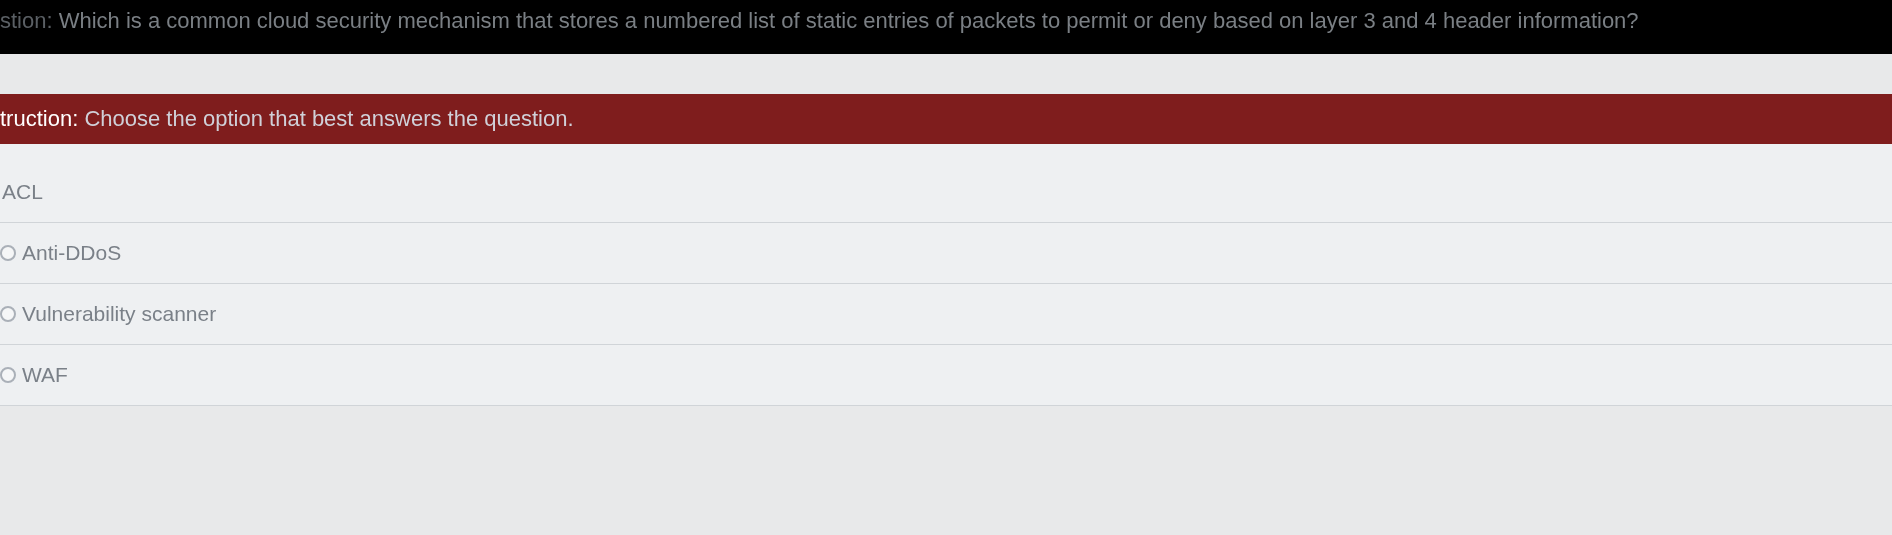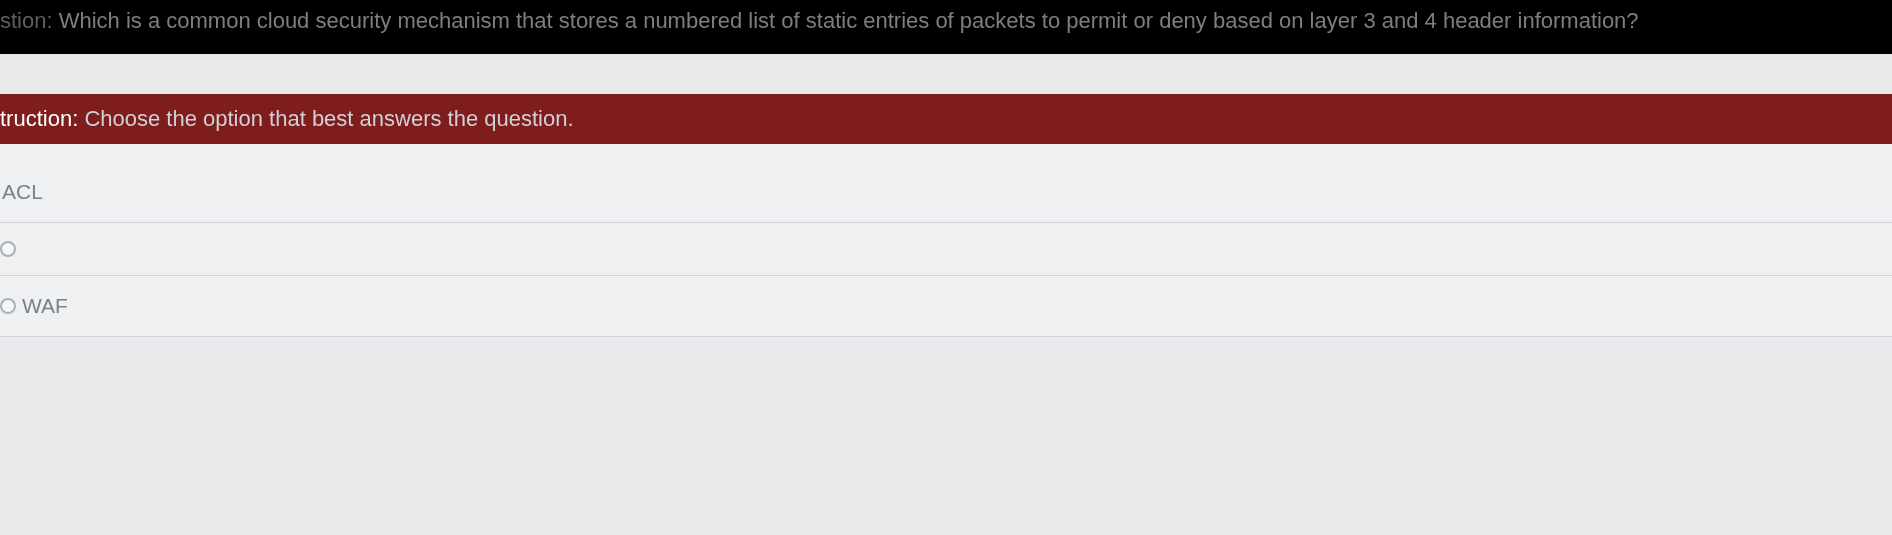--- a/index.html
+++ b/index.html
@@ -79,18 +79,23 @@
 <div class="instruction-bar">
   <span class="instruction-label">truction:</span><span class="instruction-text"> Choose the option that best answers the question.</span>
 </div>
 
 <div class="options-container">
   <div class="option-row" style="padding-left:2px;align-items:center;">
     <span class="option-label">ACL</span>
   </div>
   <div class="option-row">
     <span class="radio-circle"></span>
+    <span class="option-label">Anti-DDoS</span>
+  </div>
+  <div class="option-row">
+    <span class="radio-circle"></span>
+    <span class="option-label">Vulnerability scanner</span>
   </div>
   <div class="option-row">
     <span class="radio-circle"></span>
     <span class="option-label">WAF</span>
   </div>
 </div>
 
 </body></html>

